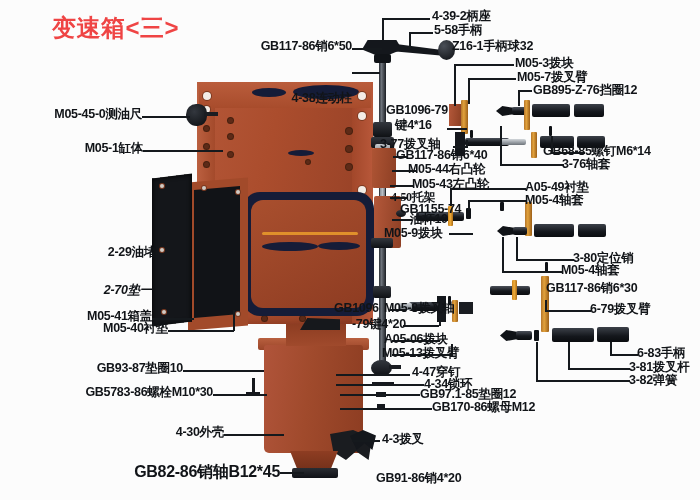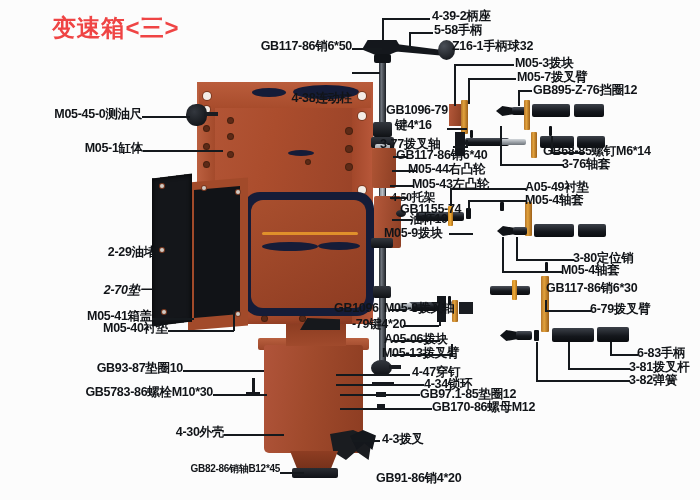--- a/index.html
+++ b/index.html
@@ -420,21 +420,21 @@
 
   <div class="lbl r" style="left:142px;top:108px;font-size:12.5px;">M05-45-0测油尺</div>
   <div class="lbl r" style="left:143px;top:142px;font-size:12.5px;">M05-1缸体</div>
   <div class="lbl r" style="left:156px;top:246px;font-size:12.5px;">2-29油堵</div>
   <div class="lbl r" style="left:152px;top:284px;font-size:12.5px;font-style:italic;">2-70垫一</div>
   <div class="lbl r" style="left:152px;top:310px;font-size:12.5px;">M05-41箱盖</div>
   <div class="lbl r" style="left:168px;top:322px;font-size:12.5px;">M05-40衬垫</div>
   <div class="lbl r" style="left:183px;top:362px;font-size:12.5px;">GB93-87垫圈10</div>
   <div class="lbl r" style="left:213px;top:386px;font-size:12.5px;">GB5783-86螺栓M10*30</div>
   <div class="lbl r" style="left:224px;top:426px;font-size:12.5px;">4-30外壳</div>
-  <div class="lbl r" style="left:280px;top:464px;font-size:10px;">GB82-86销轴B12*45</div>
+  <div class="lbl r" style="left:280px;top:464px;font-size:16px;">GB82-86销轴B12*45</div>
 
   <div class="lbl r" style="left:352px;top:40px;font-size:12.5px;">GB117-86销6*50</div>
   <div class="lbl r" style="left:352px;top:64px;font-size:12.5px;margin-top:28px;">4-38连动柱</div>
   <div class="lbl" style="left:432px;top:10px;font-size:12.5px;">4-39-2柄座</div>
   <div class="lbl" style="left:434px;top:24px;font-size:12.5px;">5-58手柄</div>
   <div class="lbl" style="left:452px;top:40px;font-size:12.5px;">Z16-1手柄球32</div>
 
   <div class="lbl" style="left:515px;top:57px;font-size:12.5px;">M05-3拨块</div>
   <div class="lbl" style="left:517px;top:71px;font-size:12.5px;">M05-7拨叉臂</div>
   <div class="lbl" style="left:533px;top:84px;font-size:12.5px;">GB895-Z-76挡圈12</div>

